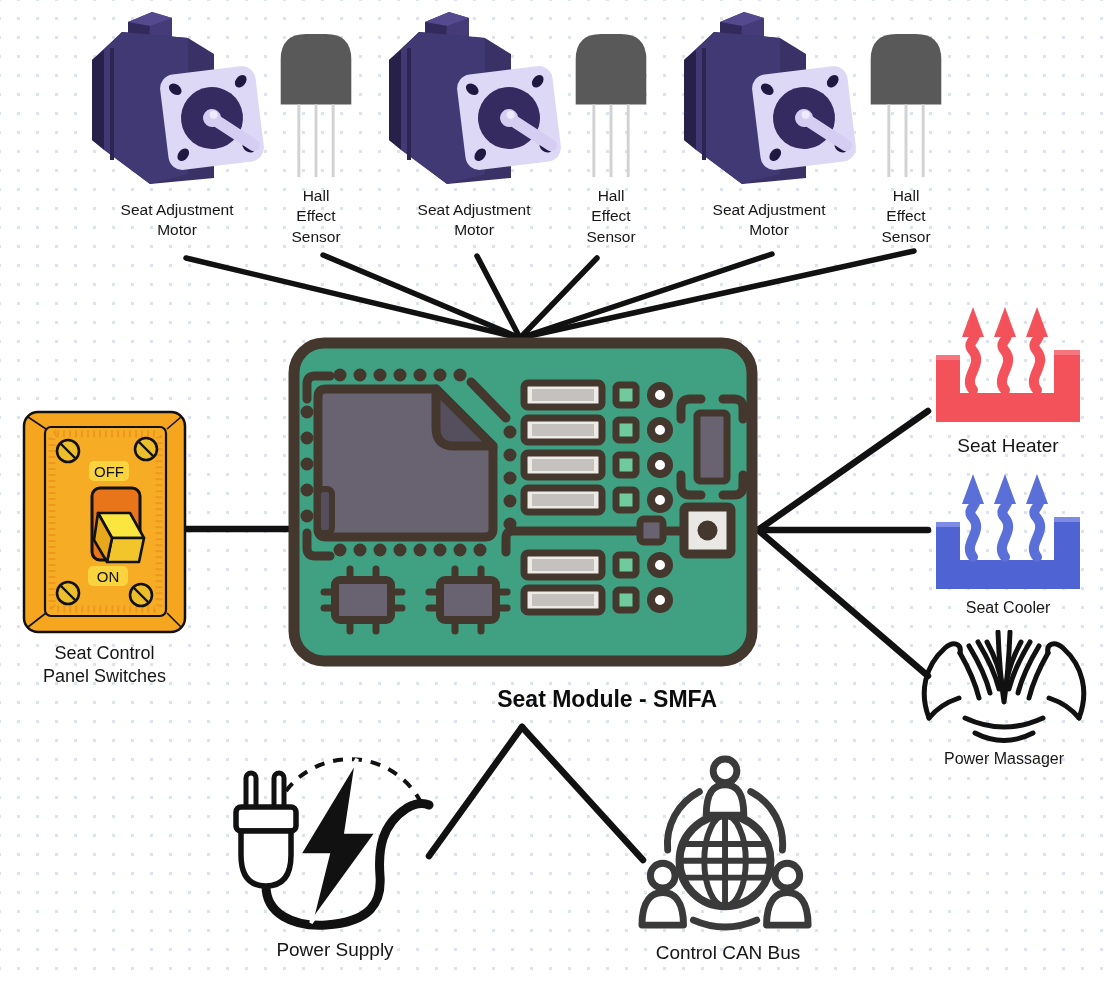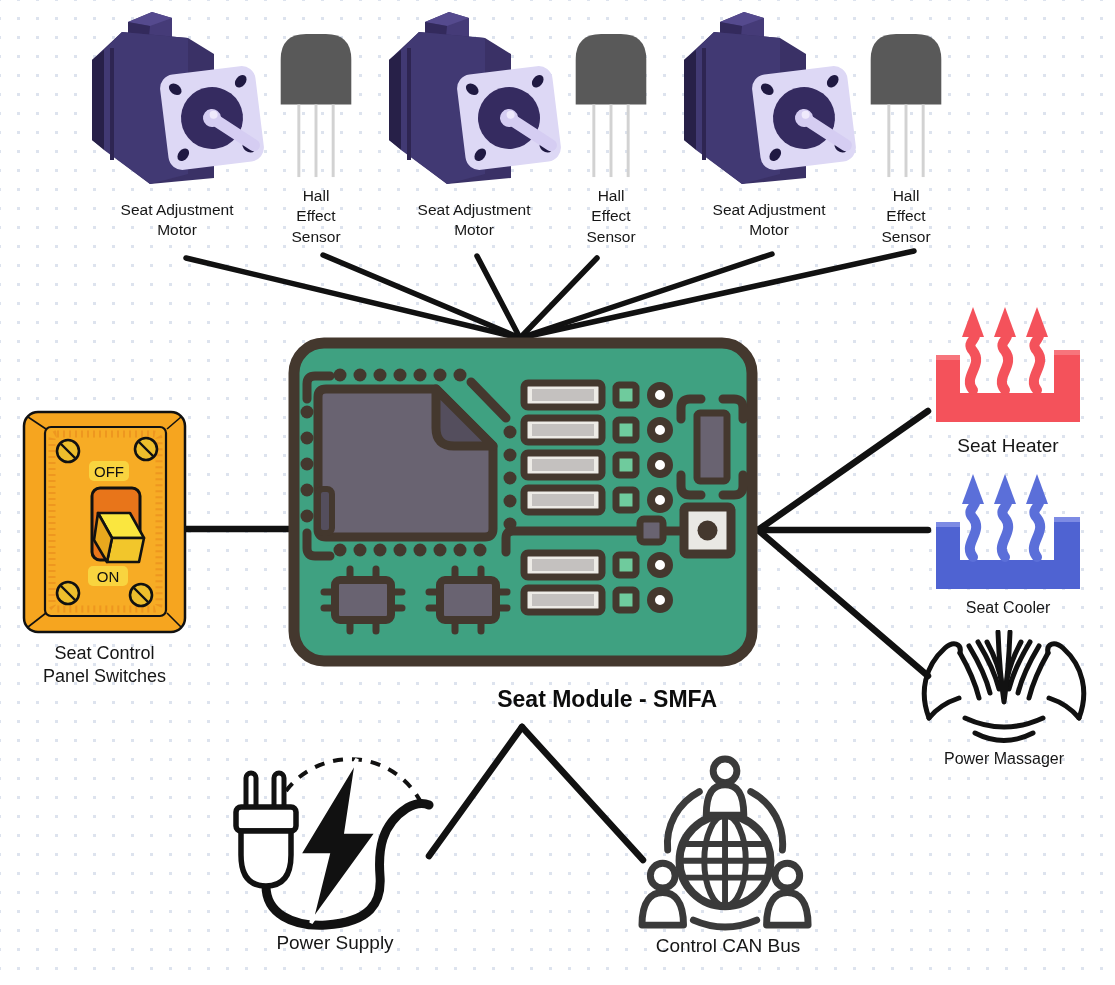--- a/index.html
+++ b/index.html
@@ -12,21 +12,21 @@
   .lines{position:absolute;left:0;top:0;z-index:0;}
   .node{position:absolute;z-index:1;display:flex;flex-direction:column;align-items:center;}
   .node svg{display:block;}
   .label{
     white-space:pre-line;text-align:center;color:#161616;
     font-size:15.5px;line-height:1.32;margin-top:10px;
   }
   .lbl-switch{font-size:18px;line-height:1.28;margin-top:6px;}
   .lbl-small{font-size:19px;margin-top:6px;}
   .lbl-tiny{font-size:16px;margin-top:3px;}
-  .lbl-big{font-size:19px;margin-top:0;}
+  .lbl-big{font-size:19px;margin-top:7px;}
   #node-motor-1{left:88px;top:8px;width:178px;}
   #node-motor-2{left:385px;top:8px;width:178px;}
   #node-motor-3{left:680px;top:8px;width:178px;}
   #node-hall-1{left:256px;top:28px;width:120px;}
   #node-hall-2{left:551px;top:28px;width:120px;}
   #node-hall-3{left:846px;top:28px;width:120px;}
   #node-switch{left:12px;top:408px;width:185px;}
   #node-pcb{left:288px;top:337px;width:470px;}
   #module-title{position:absolute;left:317px;top:686px;width:400px;z-index:1;
     text-align:right;font-size:23px;font-weight:bold;color:#0d0d0d;letter-spacing:0px;}

